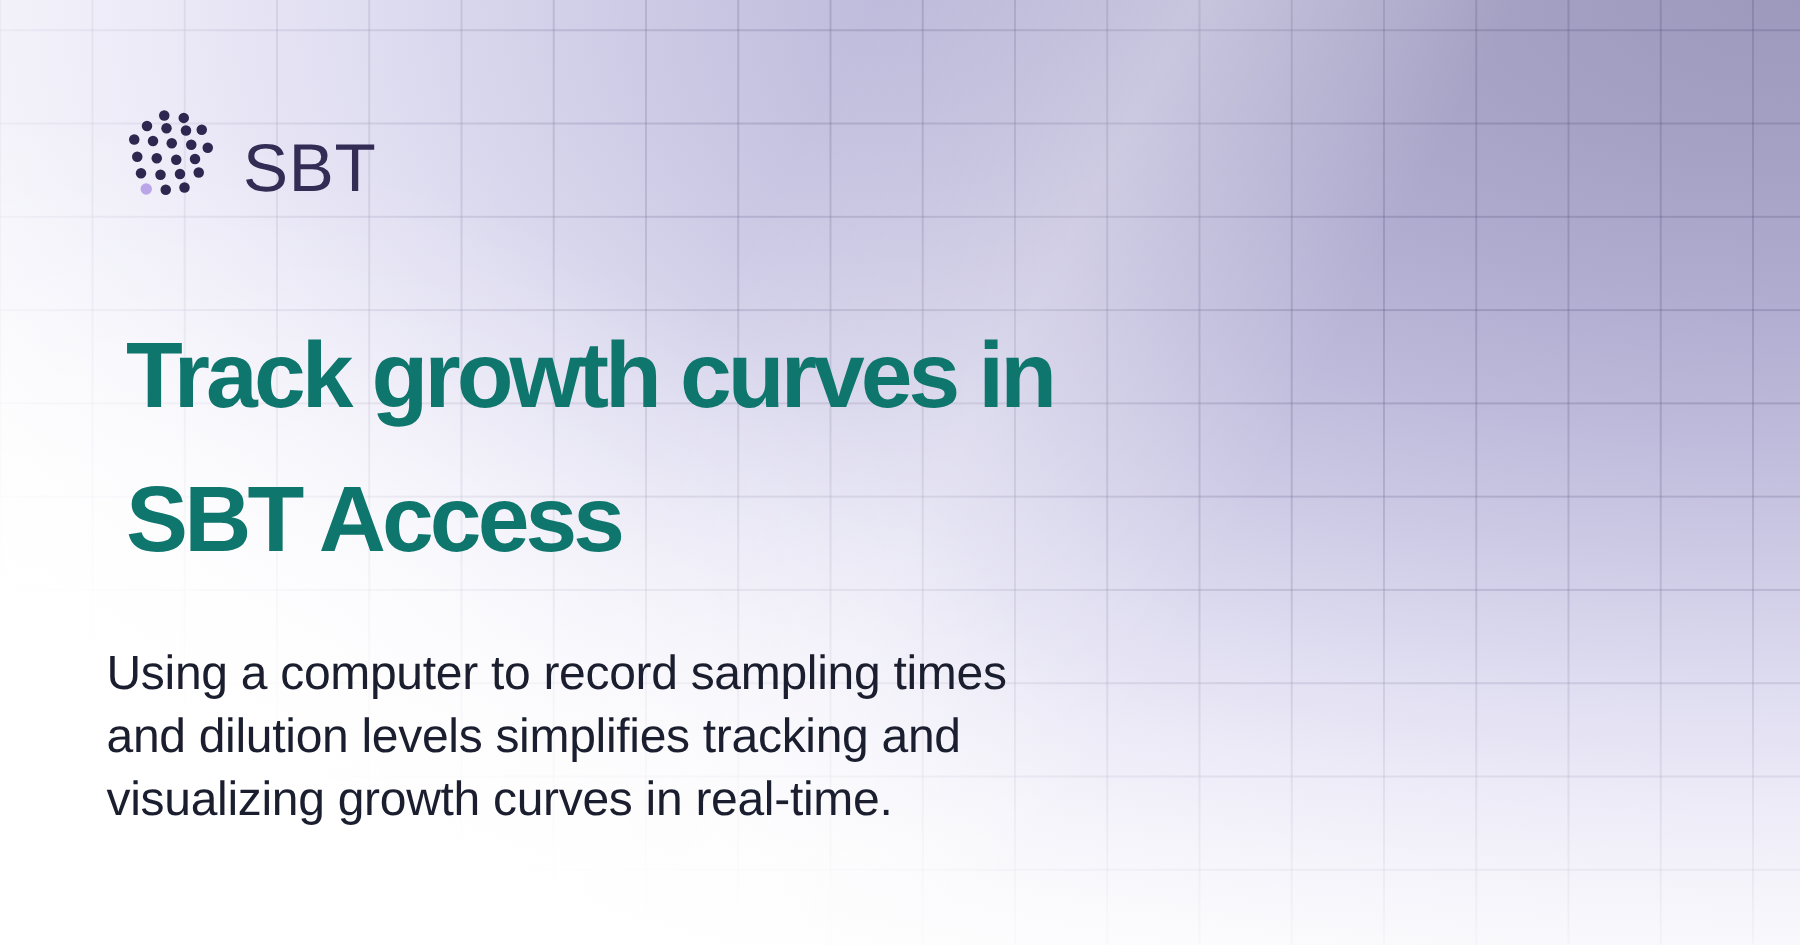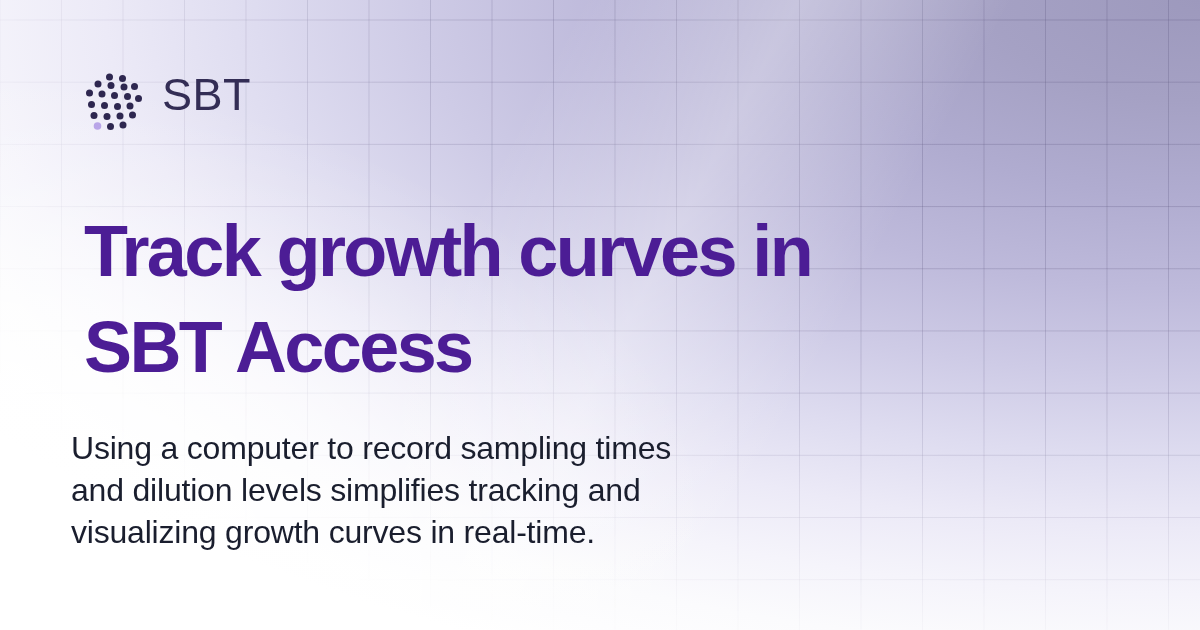--- a/index.html
+++ b/index.html
@@ -104,21 +104,21 @@
     position: absolute;
     inset: 0;
   }
 
   
   .logo {
     position: absolute;
     left: 83px;
     top: 72px;
     display: flex;
-    align-items: flex-start;
+    align-items: flex-end;
     gap: 17px;
   }
 
   .logo-mark {
     display: block;
     width: 62px;
     height: 62px;
   }
 
   .logo-word {
@@ -130,25 +130,25 @@
     white-space: nowrap;
   }
 
   
   .headline {
     position: absolute;
     left: 84px;
     top: 203px;
     width: 1070px;
     margin: 0;
-    font-size: 72px;
+    font-size: 62px;
     font-weight: 700;
     line-height: 96px;
     letter-spacing: -2.6px;
-    color: #4c1d95;
+    color: #0f766e;
     white-space: pre-line;
   }
 
   
   .body-copy {
     position: absolute;
     left: 71px;
     top: 427px;
     width: 800px;
     margin: 0;

